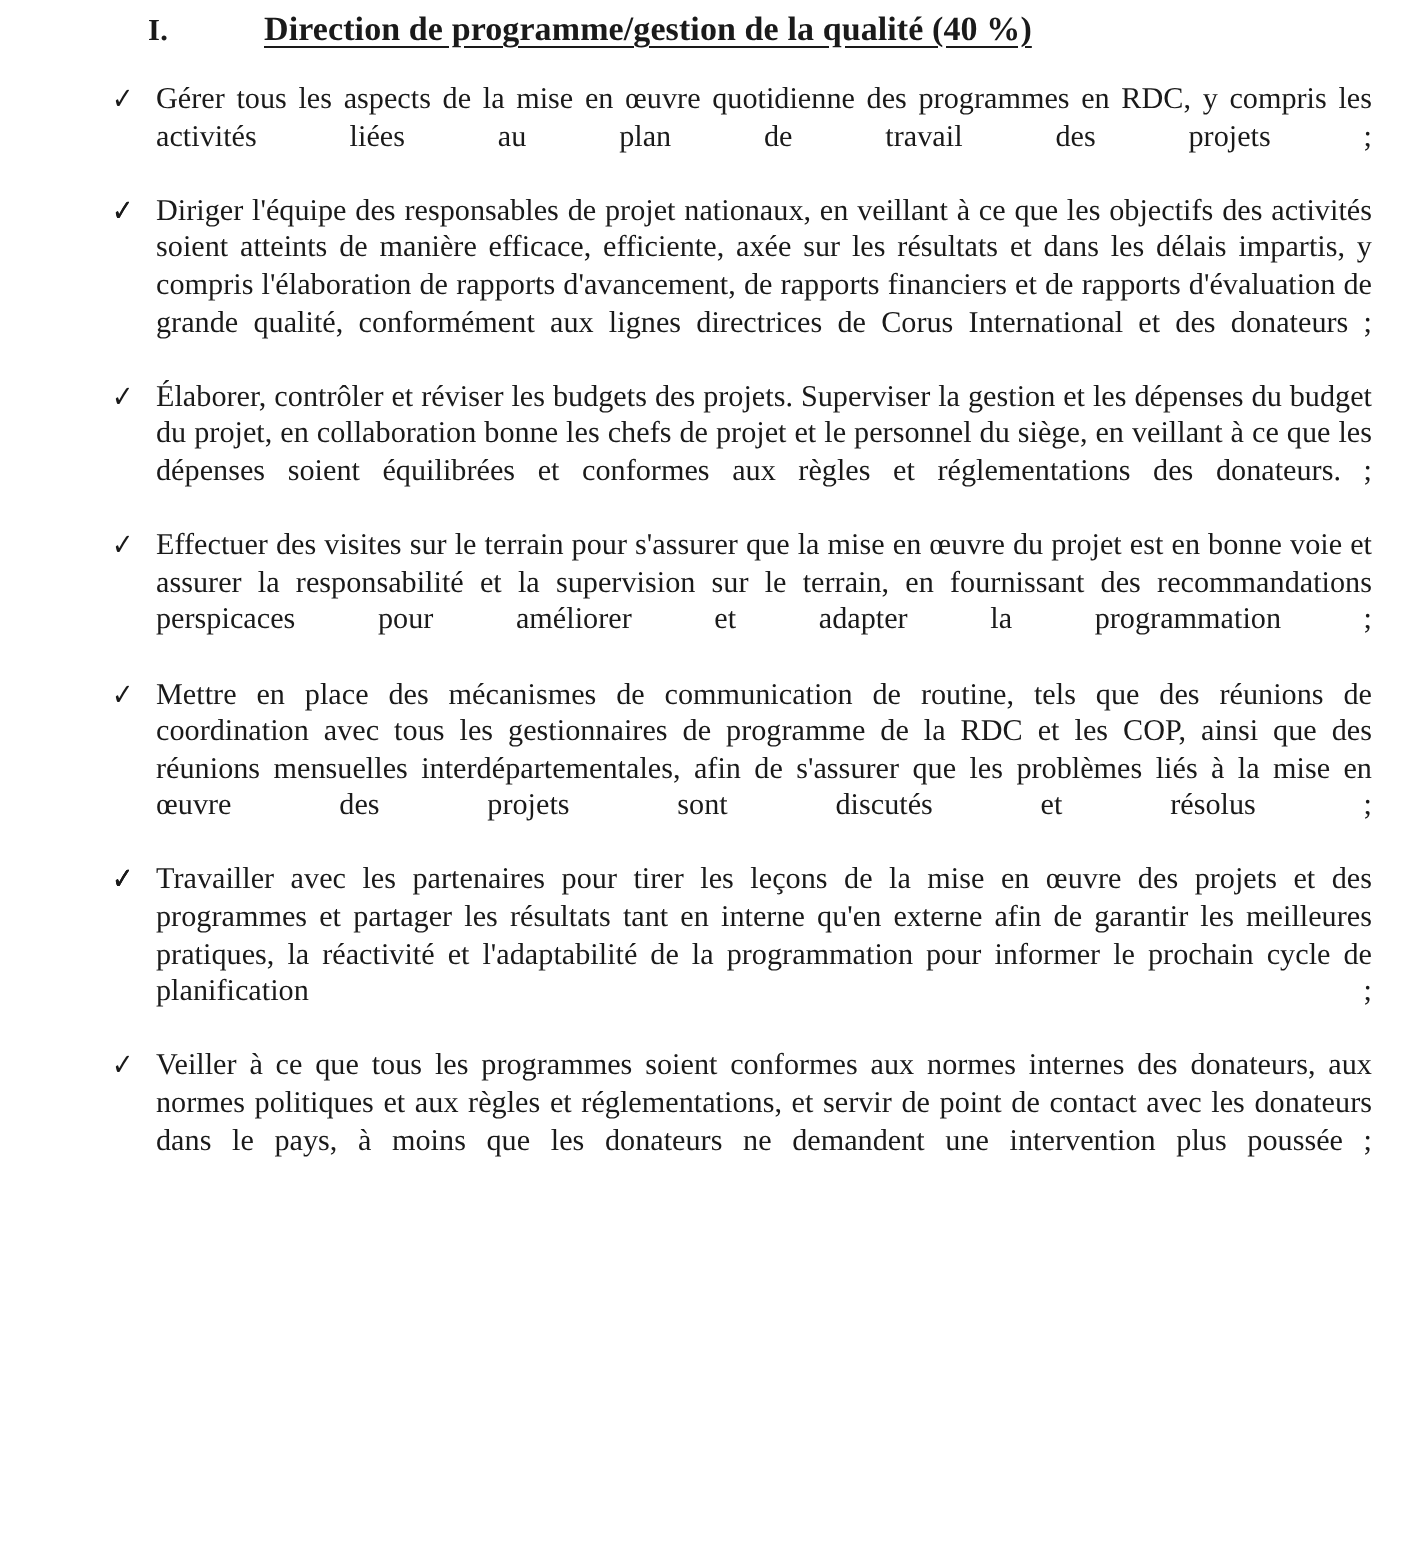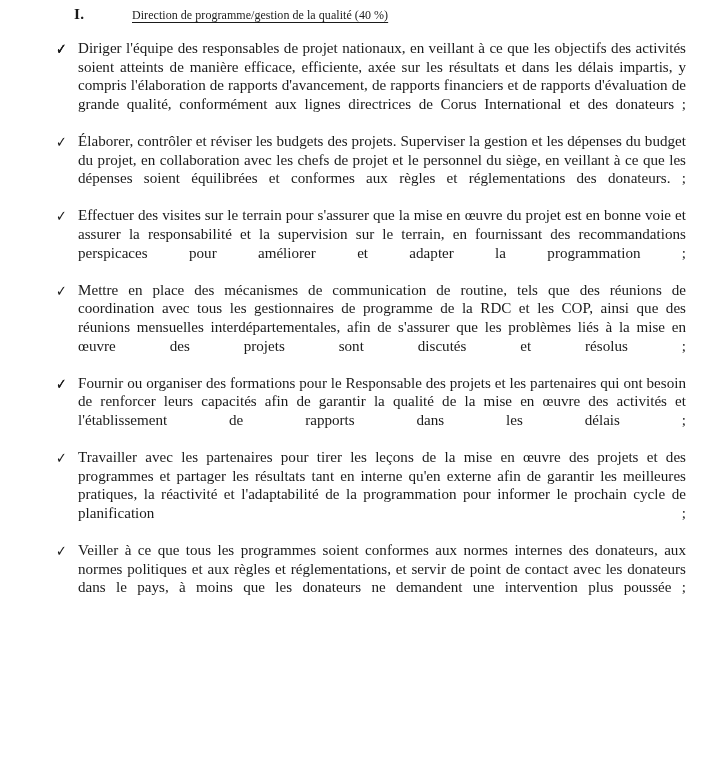--- a/index.html
+++ b/index.html
@@ -34,22 +34,22 @@
     padding-left: 74px;
   }
   .heading-numeral {
     font-weight: bold;
     font-size: 15.3px;
     letter-spacing: 0.2px;
     width: 58px;
     flex: 0 0 58px;
   }
   .heading-title {
-    font-weight: normal;
-    font-size: 12px;
+    font-weight: bold;
+    font-size: 17px;
     text-decoration: underline;
     text-underline-offset: 2.5px;
     letter-spacing: 0.05px;
     white-space: nowrap;
   }
 
   
   .bullet-list {
     margin: 0;
     padding: 0;
@@ -97,46 +97,46 @@
 <div class="page">
 
   <div class="heading-row">
     <span class="heading-numeral">I.</span>
     <span class="heading-title">Direction de programme/gestion de la qualité (40 %)</span>
   </div>
 
   <ul class="bullet-list">
       <li class="bullet-item">
         <span class="check-icon">✓</span>
+        <span class="bullet-text">Gérer tous les aspects de la mise en œuvre quotidienne des programmes en RDC, y compris les activités liées au plan de travail des projets ;</span>
       </li>
       <li class="bullet-item">
         <span class="check-icon">✓</span>
       </li>
       <li class="bullet-item">
         <span class="check-icon">✓</span>
         <span class="bullet-text">Diriger l'équipe des responsables de projet nationaux, en veillant à ce que les objectifs des activités soient atteints de manière efficace, efficiente, axée sur les résultats et dans les délais impartis, y compris l'élaboration de rapports d'avancement, de rapports financiers et de rapports d'évaluation de grande qualité, conformément aux lignes directrices de Corus International et des donateurs ;</span>
       </li>
       <li class="bullet-item">
         <span class="check-icon">✓</span>
-        <span class="bullet-text">Élaborer, contrôler et réviser les budgets des projets. Superviser la gestion et les dépenses du budget du projet, en collaboration avec les chefs de projet et le personnel du siège, en veillant à ce que les dépenses soient équilibrées et conformes aux règles et réglementations des donateurs. ;</span>
+        <span class="bullet-text">Élaborer, contrôler et réviser les budgets des projets. Superviser la gestion et les dépenses du budget du projet, en collaboration bonne les chefs de projet et le personnel du siège, en veillant à ce que les dépenses soient équilibrées et conformes aux règles et réglementations des donateurs. ;</span>
       </li>
       <li class="bullet-item">
         <span class="check-icon">✓</span>
         <span class="bullet-text">Effectuer des visites sur le terrain pour s'assurer que la mise en œuvre du projet est en bonne voie et assurer la responsabilité et la supervision sur le terrain, en fournissant des recommandations perspicaces pour améliorer et adapter la programmation ;</span>
       </li>
       <li class="bullet-item">
         <span class="check-icon">✓</span>
         <span class="bullet-text">Mettre en place des mécanismes de communication de routine, tels que des réunions de coordination avec tous les gestionnaires de programme de la RDC et les COP, ainsi que des réunions mensuelles interdépartementales, afin de s'assurer que les problèmes liés à la mise en œuvre des projets sont discutés et résolus ;</span>
       </li>
       <li class="bullet-item">
         <span class="check-icon">✓</span>
       </li>
       <li class="bullet-item">
         <span class="check-icon">✓</span>
-        <span class="bullet-text">Fournir ou organiser des formations pour le Responsable des projets et les partenaires qui ont besoin de renforcer leurs capacités afin de garantir la qualité de la mise en œuvre des activités et l'établissement de rapports dans les délais ;</span>
       </li>
       <li class="bullet-item">
         <span class="check-icon">✓</span>
         <span class="bullet-text">Travailler avec les partenaires pour tirer les leçons de la mise en œuvre des projets et des programmes et partager les résultats tant en interne qu'en externe afin de garantir les meilleures pratiques, la réactivité et l'adaptabilité de la programmation pour informer le prochain cycle de planification ;</span>
       </li>
       <li class="bullet-item">
         <span class="check-icon">✓</span>
         <span class="bullet-text">Veiller à ce que tous les programmes soient conformes aux normes internes des donateurs, aux normes politiques et aux règles et réglementations, et servir de point de contact avec les donateurs dans le pays, à moins que les donateurs ne demandent une intervention plus poussée ;</span>
       </li>
     </ul>

